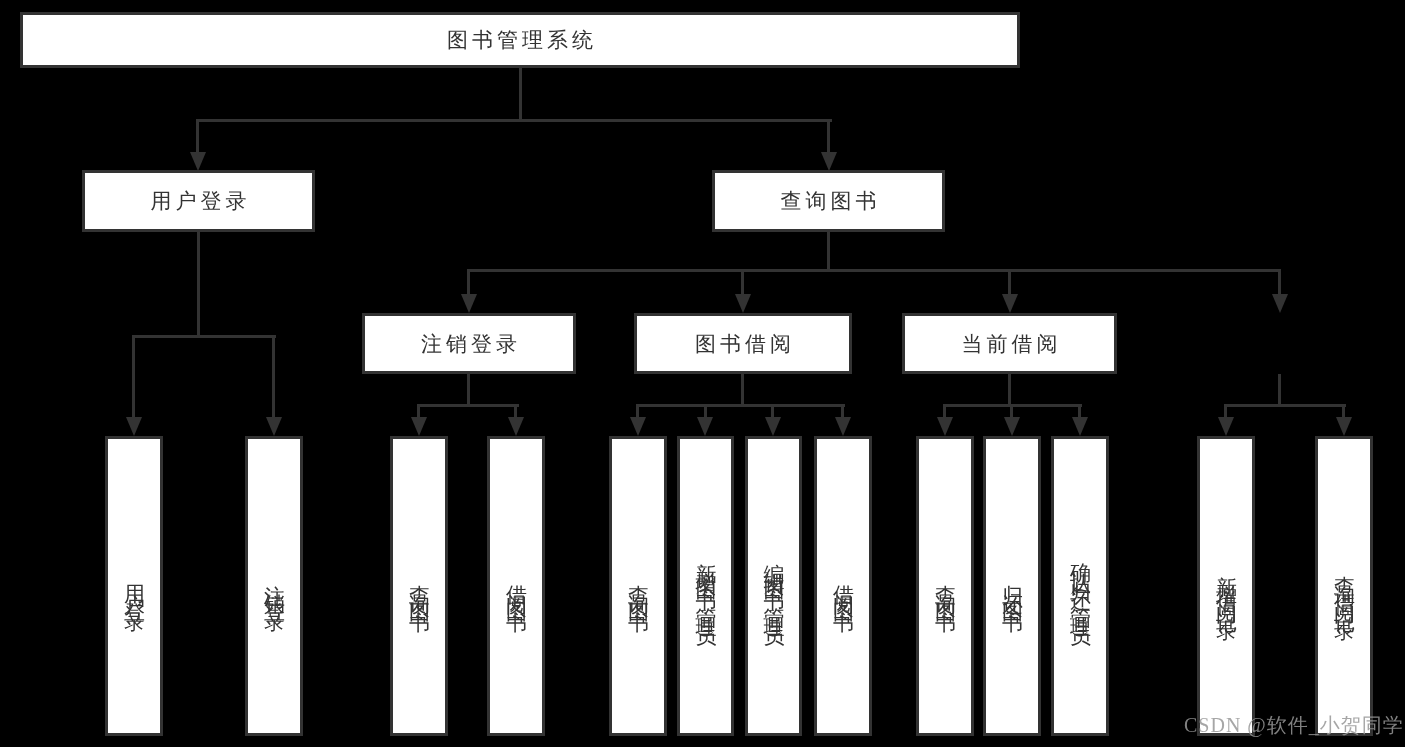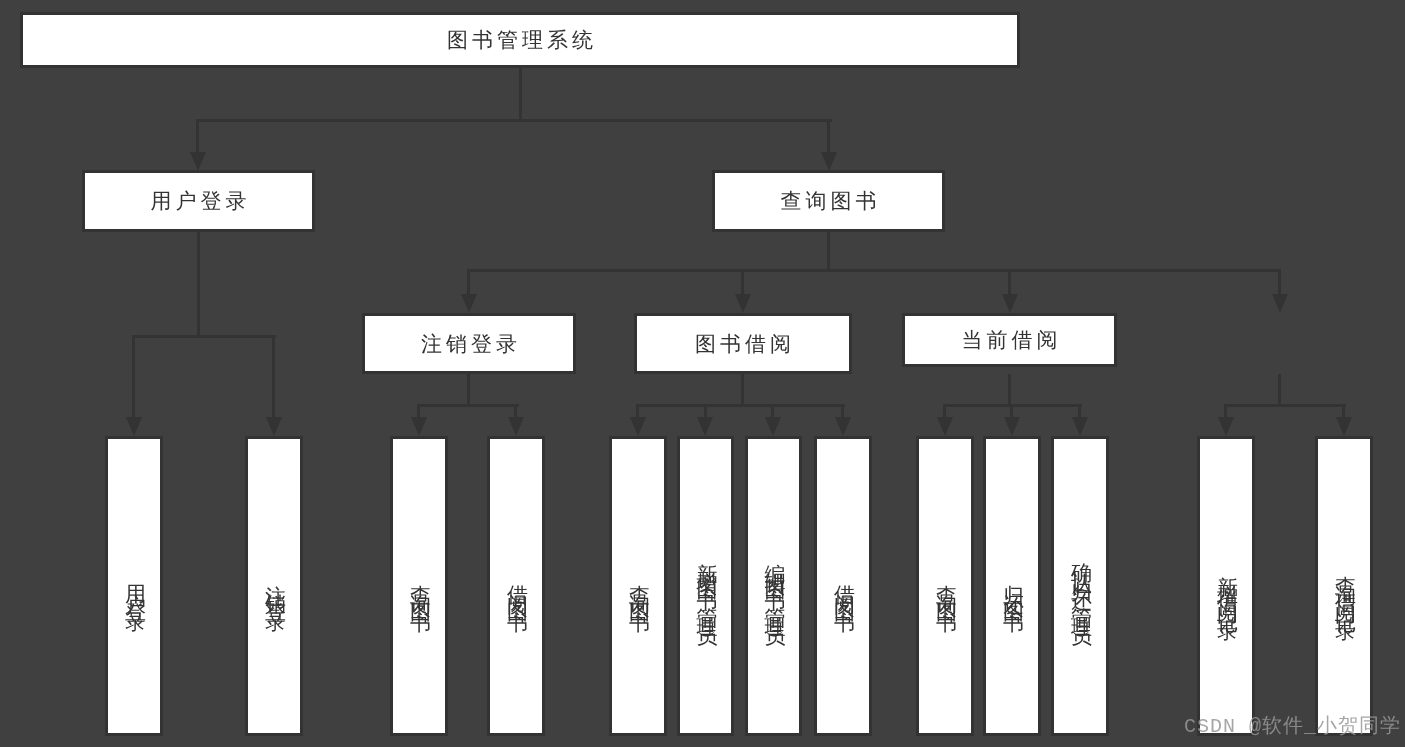--- a/index.html
+++ b/index.html
@@ -1,18 +1,18 @@
 <!DOCTYPE html>
 <html><head>
 <meta charset="utf-8">
 <style>
   html,body{margin:0;padding:0;background:#fff;}
   .canvas{
-    position:relative;width:1405px;height:747px;background:#404040;
-    font-family:Liberation Mono, monospace;overflow:hidden;
+    position:relative;width:1405px;height:747px;background:#000000;
+    font-family:Liberation Serif, serif;overflow:hidden;
   }
   .node{
     position:absolute;box-sizing:border-box;border:3px solid #333333;
     background:#ffffff;display:flex;align-items:center;justify-content:center;
     color:#333333;
   }
   .node.h span{font-size:21px;letter-spacing:4px;white-space:nowrap;text-indent:4px;}
   .node.v span{
     writing-mode:vertical-rl;text-orientation:mixed;
     font-size:21px;line-height:1;letter-spacing:9px;
@@ -68,21 +68,21 @@
   <div class="arrow" style="left:1002px;top:294px"></div>
   <div class="line" style="left:1278px;top:269px;width:3px;height:28px"></div>
   <div class="arrow" style="left:1272px;top:294px"></div>
 
   <div class="node h" style="left:362px;top:313px;width:214px;height:61px">
     <span>注销登录</span>
   </div>
   <div class="node h" style="left:634px;top:313px;width:218px;height:61px">
     <span>图书借阅</span>
   </div>
-  <div class="node h" style="left:902px;top:313px;width:215px;height:54px">
+  <div class="node h" style="left:902px;top:313px;width:215px;height:61px">
     <span>当前借阅</span>
   </div>
 
   <div class="line" style="left:467px;top:374px;width:3px;height:32px"></div>
   <div class="line" style="left:417px;top:404px;width:102px;height:3px"></div>
   <div class="line" style="left:417px;top:404px;width:3px;height:16px"></div>
   <div class="arrow" style="left:411px;top:417px"></div>
   <div class="line" style="left:514px;top:404px;width:3px;height:16px"></div>
   <div class="arrow" style="left:508px;top:417px"></div>
 

